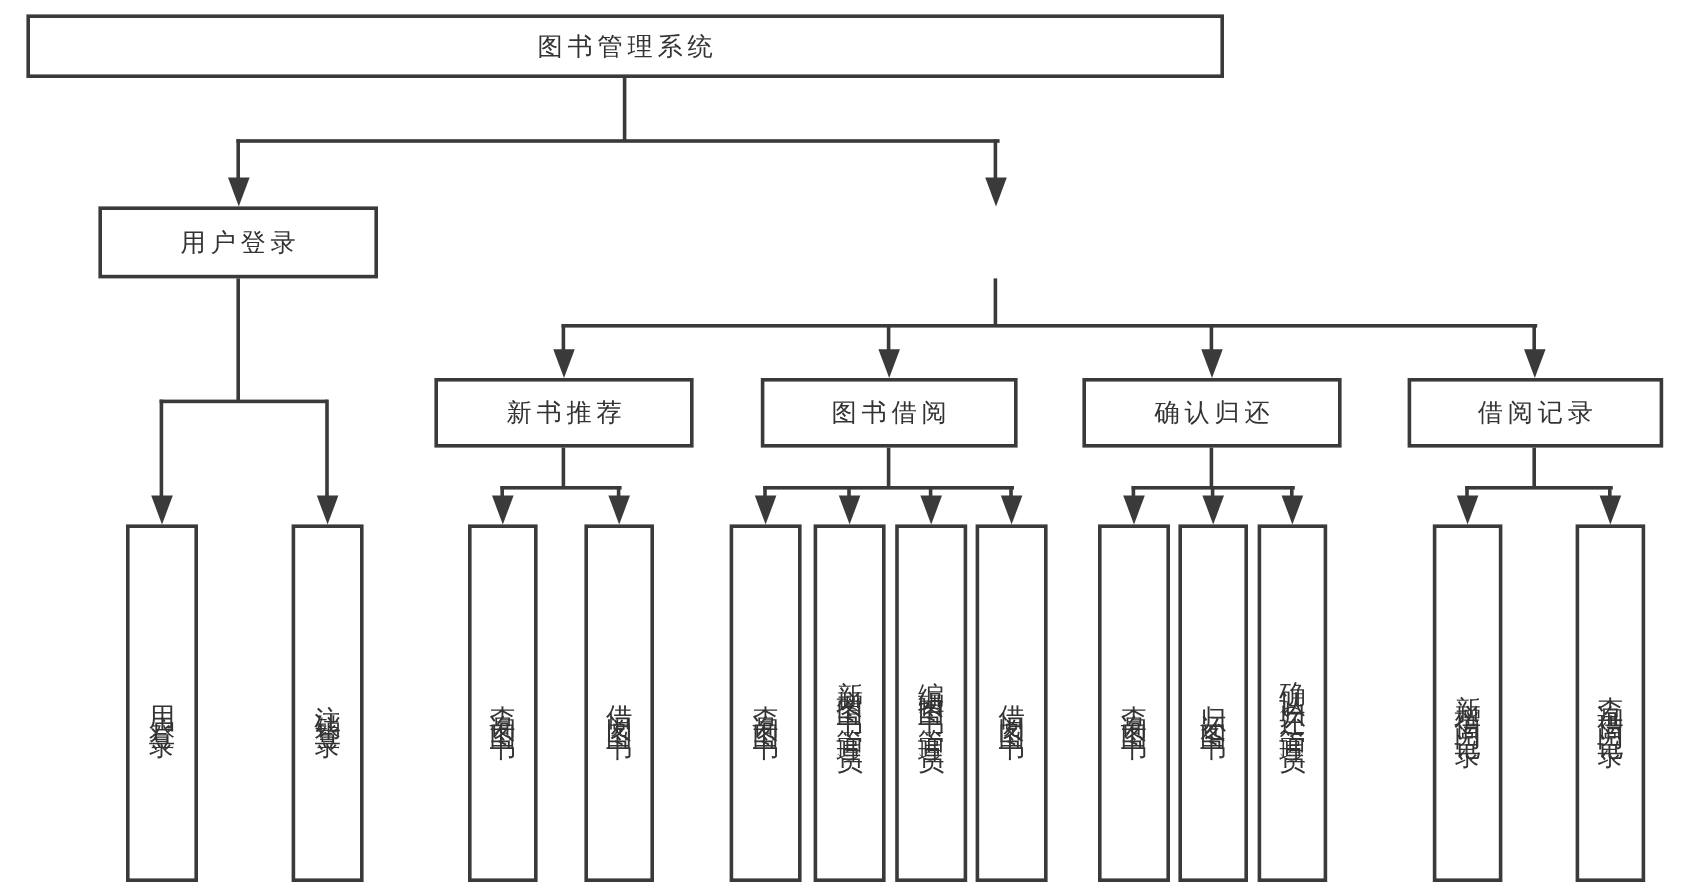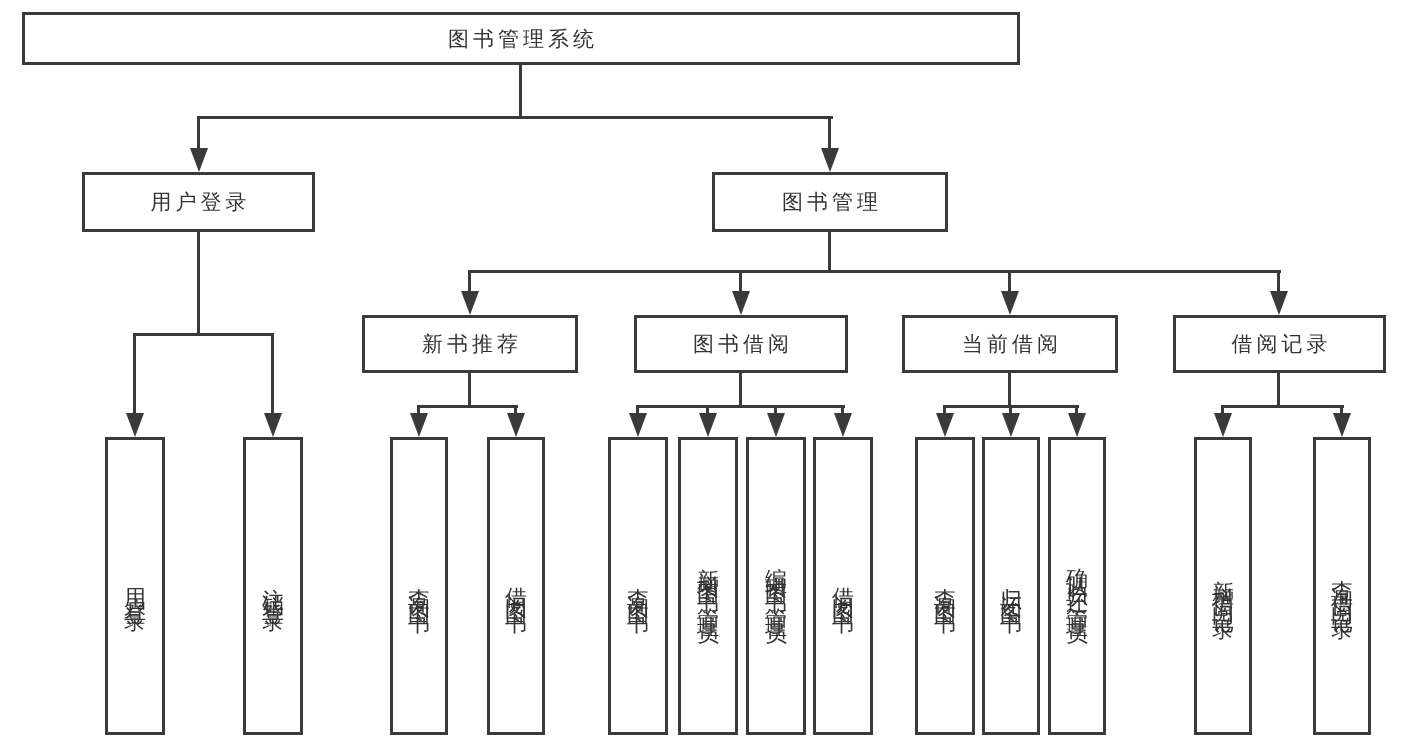--- a/index.html
+++ b/index.html
@@ -58,32 +58,29 @@
 
 <div class="canvas">
 
   <div class="node h" style="left:22px;top:12px;width:998px;height:53px">
     <span>图书管理系统</span>
   </div>
 
   <div class="node h" style="left:82px;top:172px;width:233px;height:60px">
     <span>用户登录</span>
   </div>
-  <div class="node h" style="left:712px;top:172px;width:236px;height:60px">
-    <span>图书管理</span>
-  </div>
 
   <div class="node h" style="left:362px;top:315px;width:216px;height:58px">
     <span>新书推荐</span>
   </div>
   <div class="node h" style="left:634px;top:315px;width:214px;height:58px">
     <span>图书借阅</span>
   </div>
   <div class="node h" style="left:902px;top:315px;width:216px;height:58px">
-    <span>当前借阅</span>
+    <span>确认归还</span>
   </div>
   <div class="node h" style="left:1173px;top:315px;width:213px;height:58px">
     <span>借阅记录</span>
   </div>
 
   <div class="node v" style="left:105px;top:437px;width:60px;height:298px">
     <span>用户登录</span>
   </div>
   <div class="node v" style="left:243px;top:437px;width:60px;height:298px">
     <span>注销登录</span>

